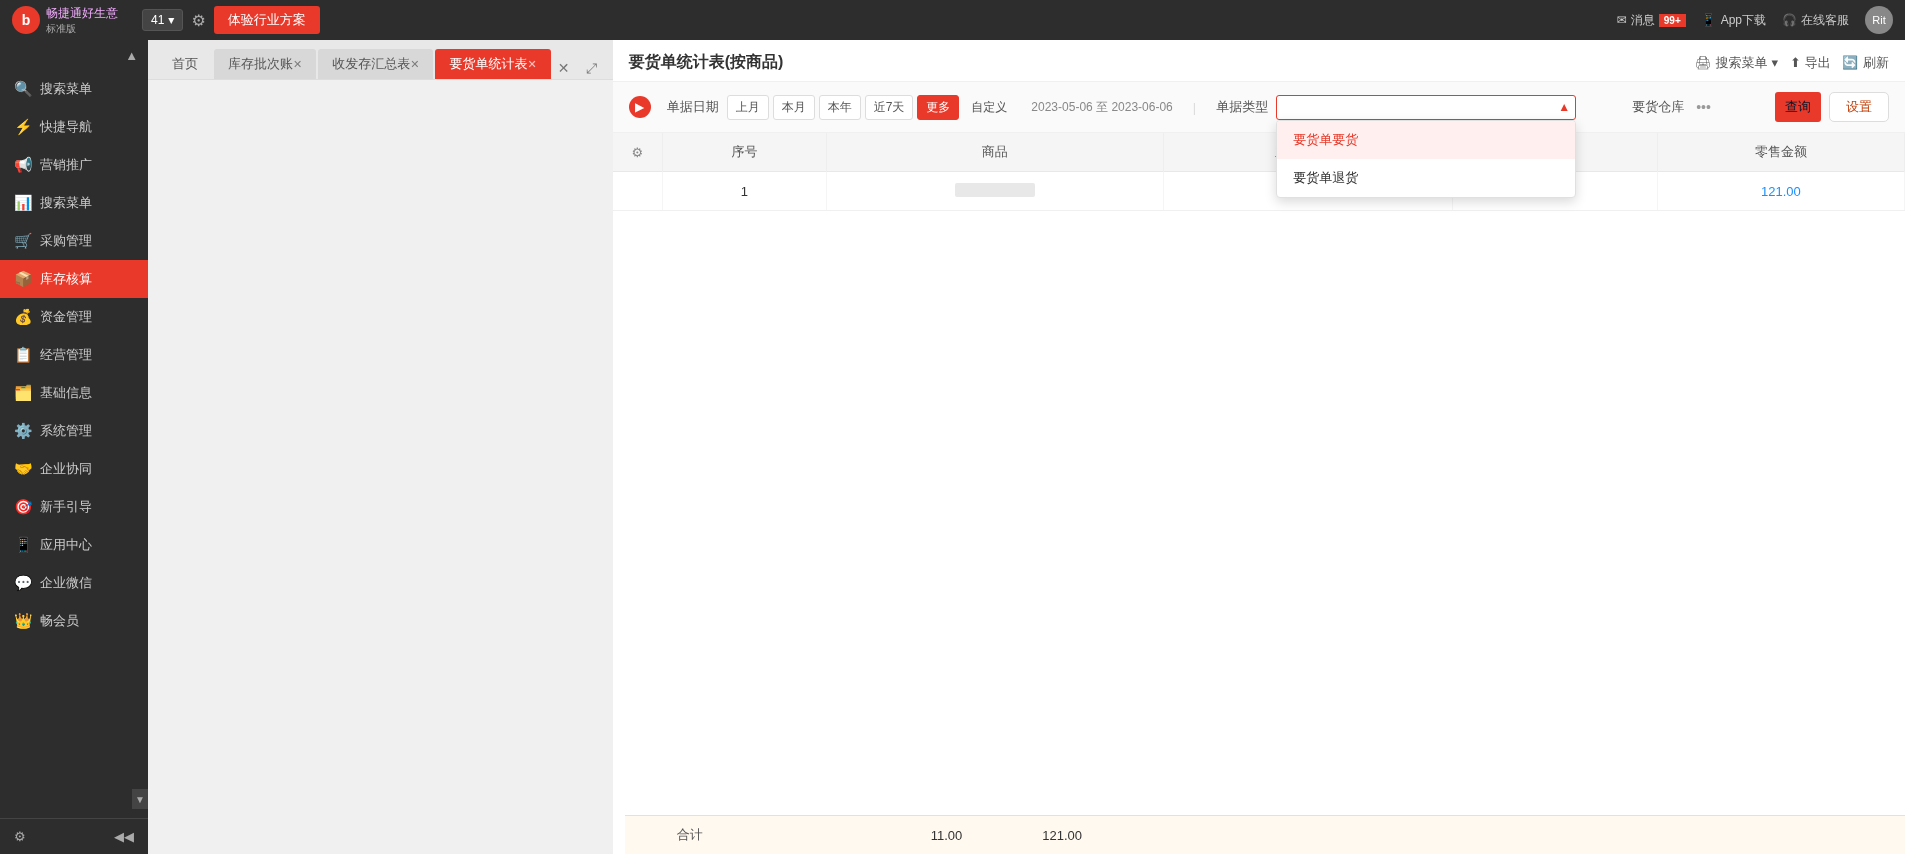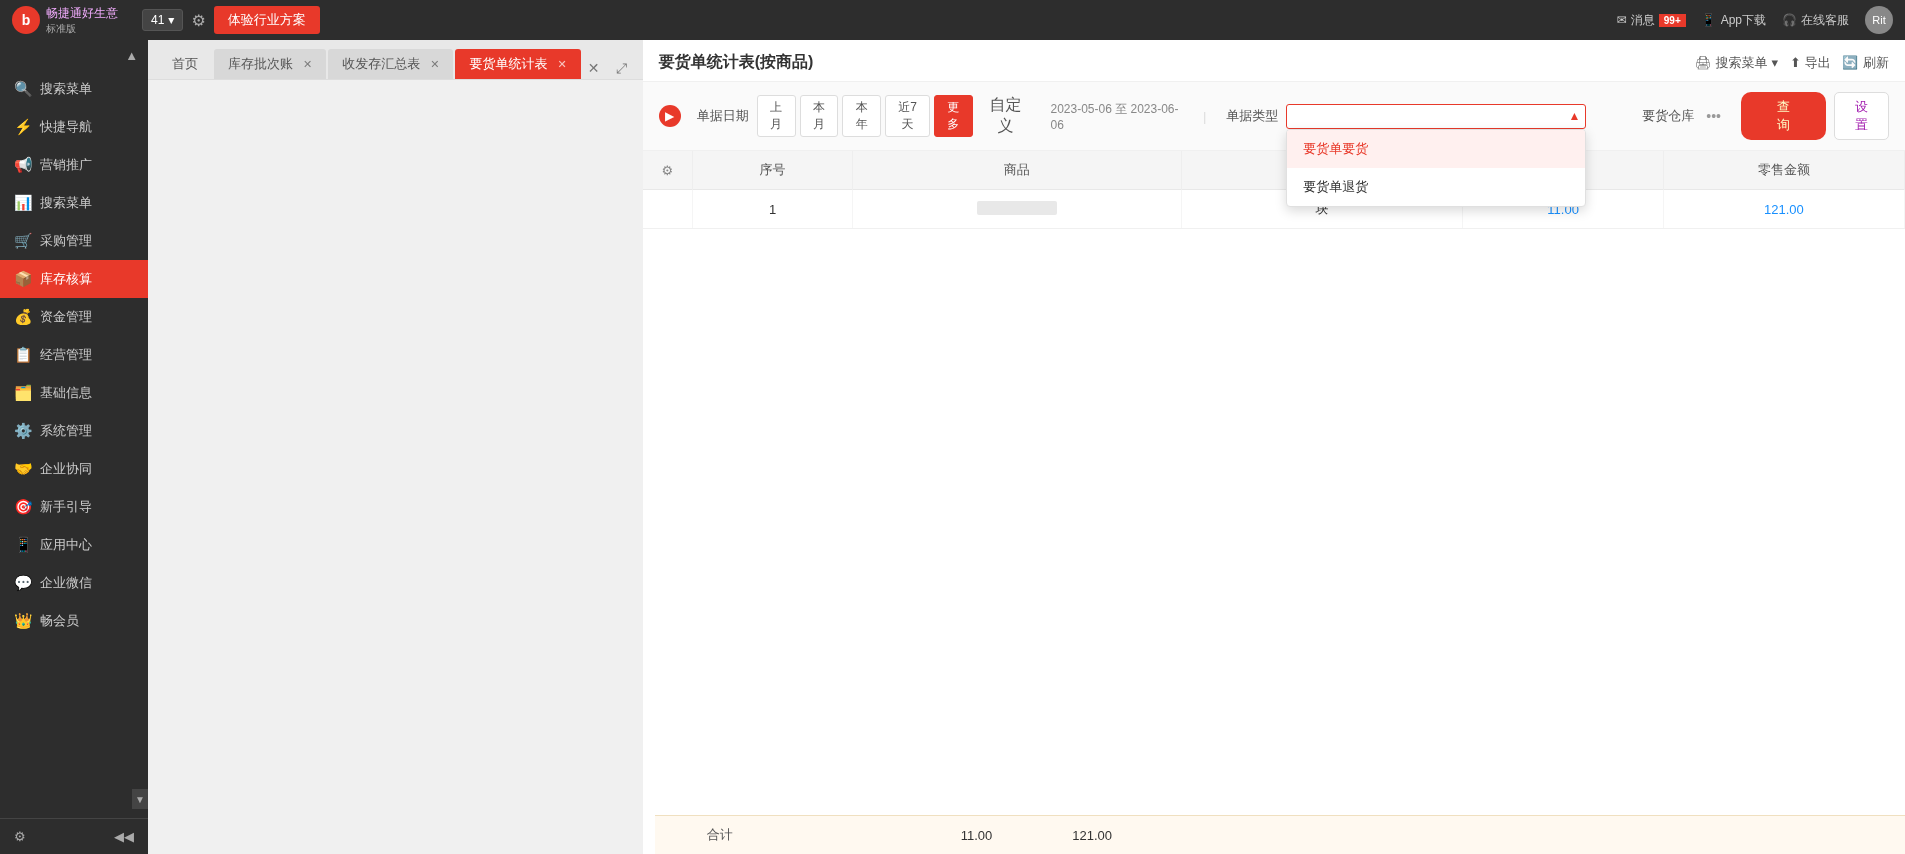--- a/index.html
+++ b/index.html
@@ -172,21 +172,21 @@
       flex-shrink: 0;
       border-bottom: 1px solid #ddd;
     }
     .tab {
       padding: 6px 14px;
       background: #d8d8d8;
       border-radius: 3px 3px 0 0;
       cursor: pointer;
       display: flex;
       align-items: center;
-      gap: 10px;
+      gap: 0;
       font-size: 13px;
       color: #555;
       height: 30px;
     }
     .tab.active {
       background: #e8392a;
       color: #fff;
     }
     .tab .close-icon {
       font-size: 11px;
@@ -304,21 +304,21 @@
     .date-btn.more {
       background: #e8392a;
       color: white;
       border-color: #e8392a;
       text-align: center;
     }
     .date-custom {
       padding: 3px 8px;
       border: none;
       cursor: pointer;
-      font-size: 16px;
+      font-size: 12px;
       color: #555;
       background: transparent;
     }
     .date-range-text {
       font-size: 12px;
       color: #888;
     }
     .filter-separator {
       color: #ddd;
       margin: 0 4px;
@@ -363,30 +363,30 @@
     .warehouse-dots {
       cursor: pointer;
       color: #999;
       font-size: 14px;
       padding: 2px 4px;
     }
 
     
     .query-btn {
       background: #e8392a;
-      color: #fef9c3;
+      color: #0f172a;
       border: none;
-      padding: 6px 32px;
-      border-radius: 10px;
+      padding: 6px 10px;
+      border-radius: 3px;
       cursor: pointer;
       font-size: 13px;
     }
     .settings-btn {
       background: white;
-      color: #a21caf;
+      color: #c2410c;
       border: 1px solid #ddd;
       padding: 5px 16px;
       border-radius: 5px;
       cursor: pointer;
       font-size: 13px;
     }
     .filter-right {
       margin-left: auto;
       display: flex;
       gap: 8px;

